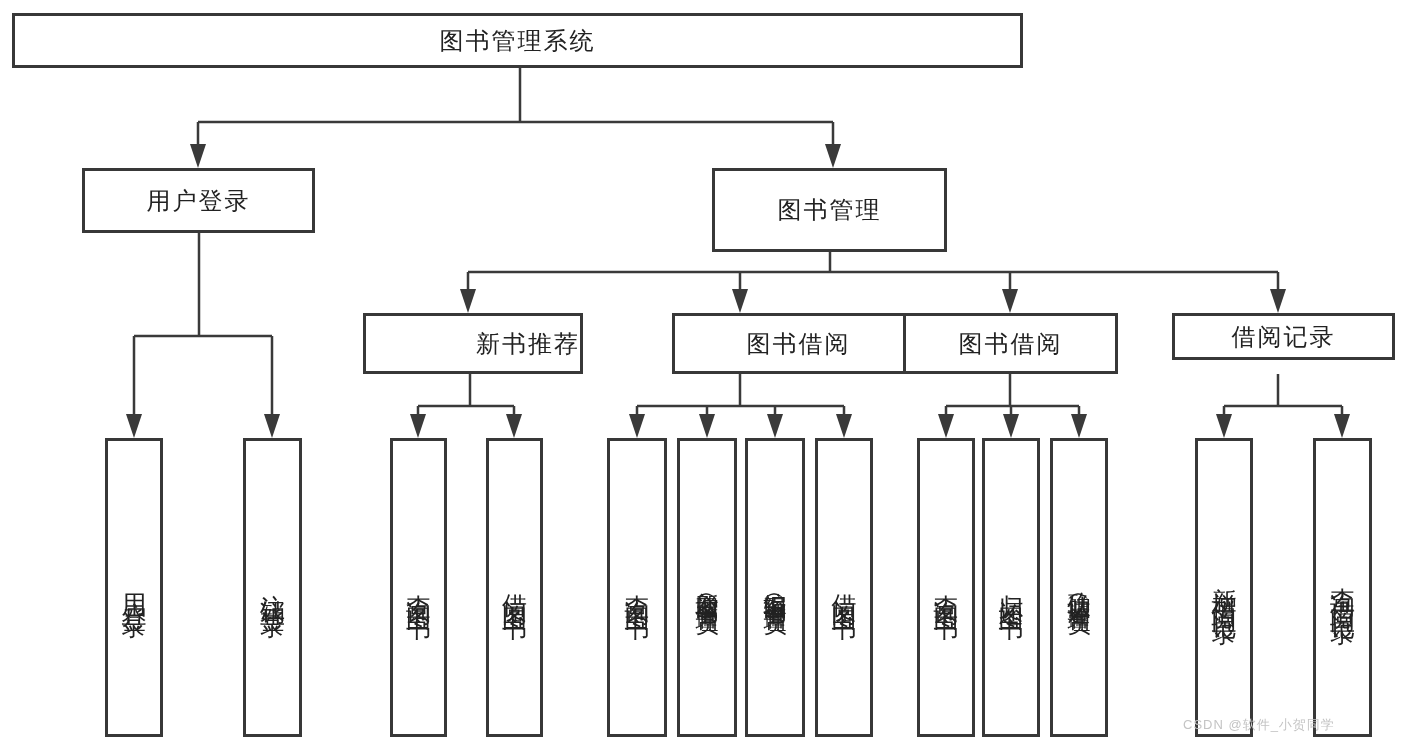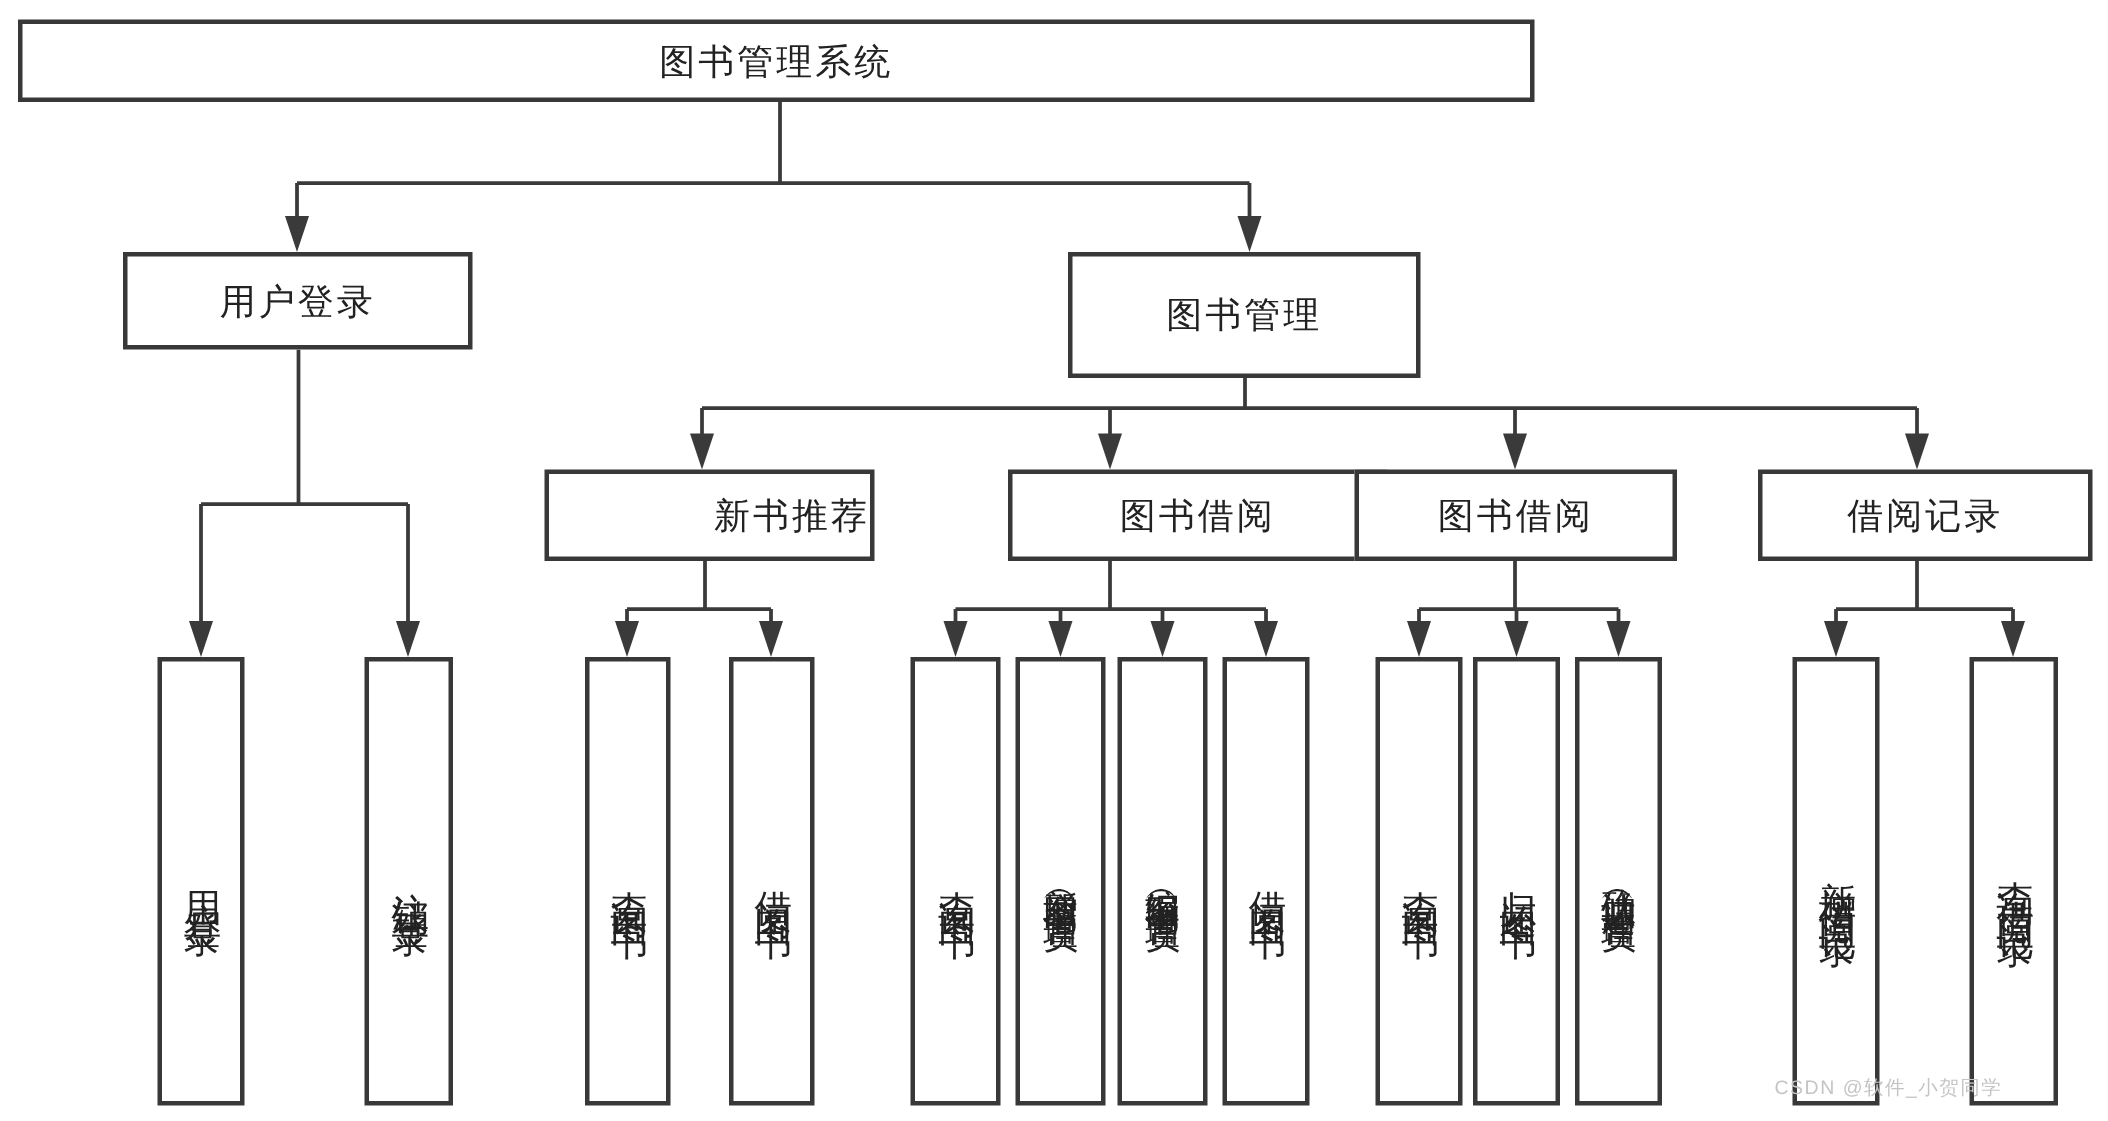--- a/index.html
+++ b/index.html
@@ -107,21 +107,21 @@
 
   <div class="box" style="left:363px;top:313px;width:220px;height:61px;justify-content:flex-end;">
     <span class="hlabel">新书推荐</span>
   </div>
   <div class="box" style="left:632px;top:313px;width:253px;height:61px;margin-left:40px;">
     <span class="hlabel">图书借阅</span>
   </div>
   <div class="box" style="left:903px;top:313px;width:215px;height:61px;">
     <span class="hlabel">图书借阅</span>
   </div>
-  <div class="box" style="left:1172px;top:313px;width:223px;height:61px;">
+  <div class="box" style="left:1172px;top:313px;width:223px;height:47px;">
     <span class="hlabel">借阅记录</span>
   </div>
 
   <div class="box leaf" style="left:105px;width:58px;">
     <span class="vlabel">用户登录</span>
   </div>
   <div class="box leaf" style="left:243px;width:59px;">
     <span class="vlabel">注销登录</span>
   </div>
 

